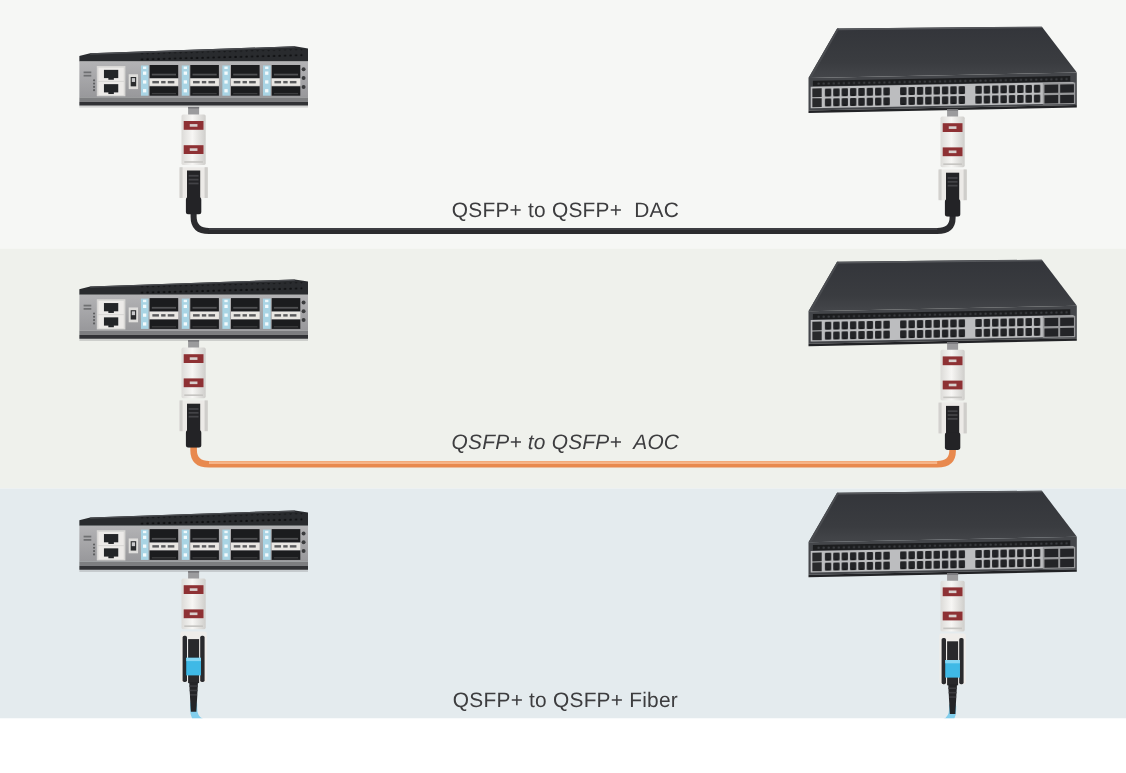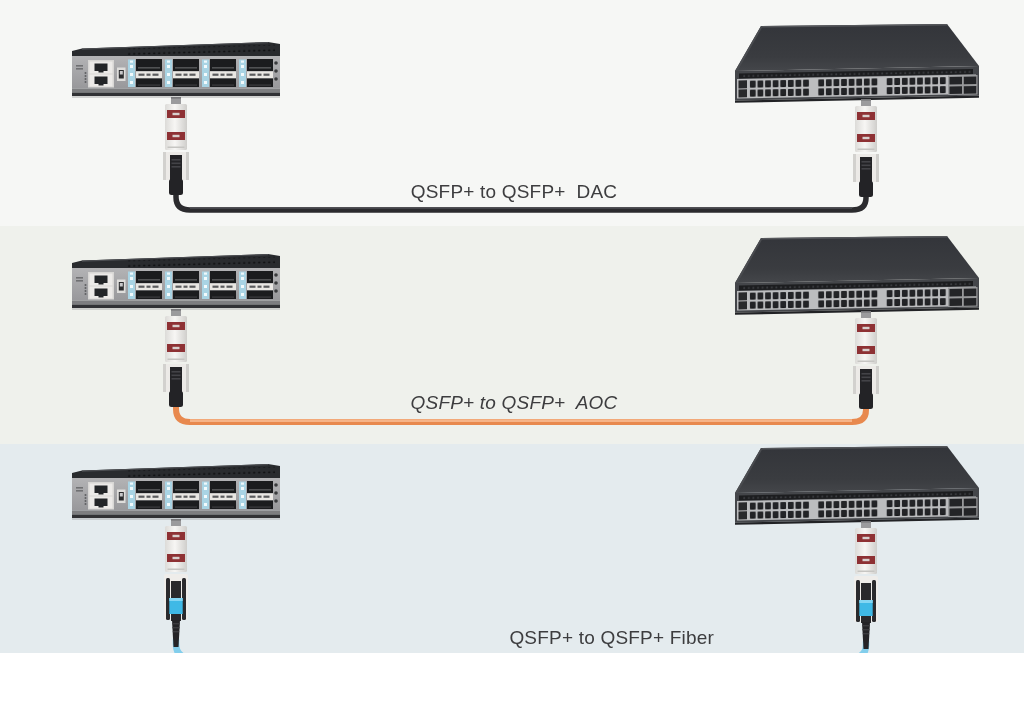--- a/index.html
+++ b/index.html
@@ -15,21 +15,21 @@
     left:314px;width:400px;
     text-align:center;
     font-size:19px;
     line-height:22px;
     color:#3d3d3f;
     white-space:pre;
     letter-spacing:0.2px;
   }
   .lbl-1{top:181px;}
   .lbl-2{top:392px;font-style:italic;}
-  .lbl-3{top:627px;text-align:right;}
+  .lbl-3{top:627px;}
 </style>
 </head>
 <body>
 
 <div class="stage">
 
 <svg class="scene" width="1024" height="703" viewBox="0 0 1024 703">
 
   <defs>
 

